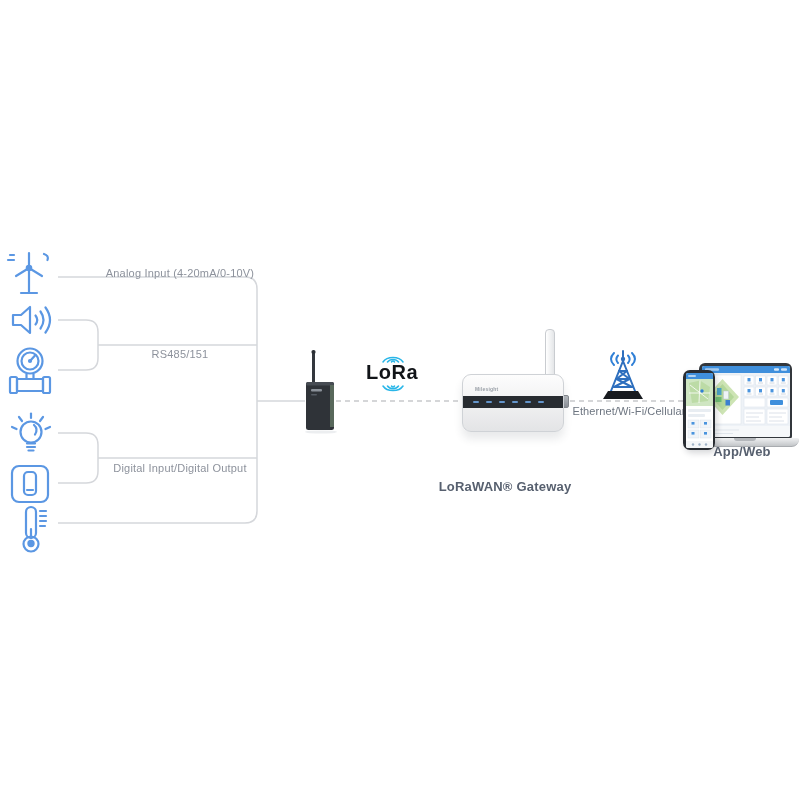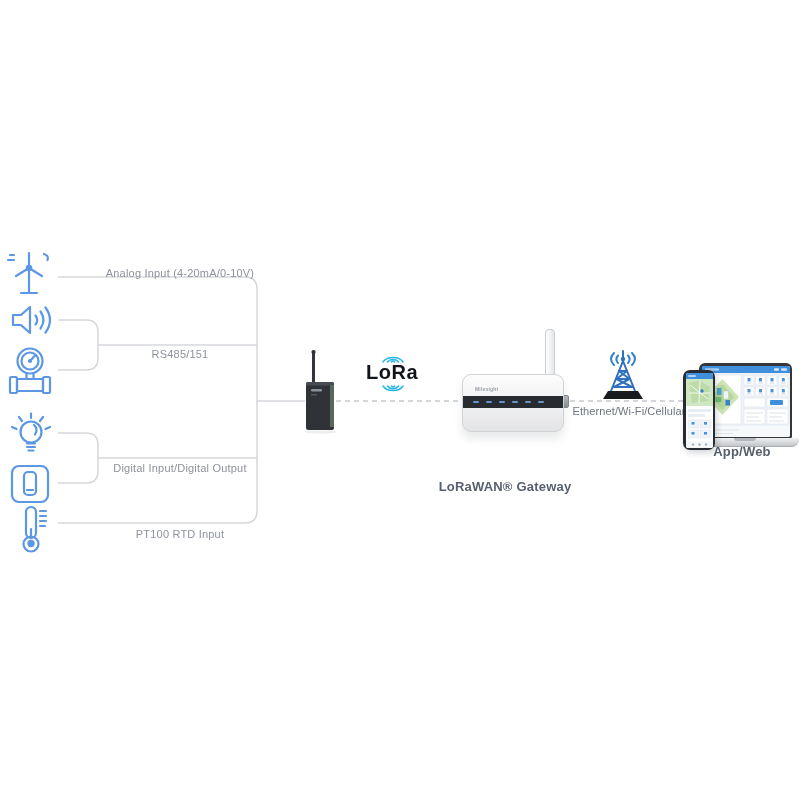--- a/index.html
+++ b/index.html
@@ -179,21 +179,20 @@
         <path d="M27,11 h6"></path>
         <path d="M27,16 h6"></path>
         <path d="M27,21 h5"></path>
       </g>
     </svg>
   </div>
 
   <div class="io-label" style="left:60px;top:267px;text-align:center;">Analog Input (4-20mA/0-10V)</div>
   <div class="io-label" style="left:60px;top:348px;">RS485/151</div>
   <div class="io-label" style="left:60px;top:462px;">Digital Input/Digital Output</div>
-  <div class="io-label" style="left:60px;top:528px;">PT100 RTD Input</div>
 
   <svg class="abs" style="left:303px;top:350px;" width="40" height="84" viewBox="0 0 40 84">
     <g>
       <rect x="9" y="2" width="3" height="31" rx="1.5" fill="#33373d"></rect>
       <rect x="8.4" y="0" width="4.2" height="4" rx="2" fill="#2a2e33"></rect>
     </g>
     <g>
       <rect x="3" y="32" width="28" height="48" rx="2.5" fill="#2f3338"></rect>
       <rect x="3" y="32" width="28" height="3.5" rx="1.5" fill="#474c53"></rect>
       <rect x="27" y="35" width="4" height="42" fill="#58685b"></rect>

